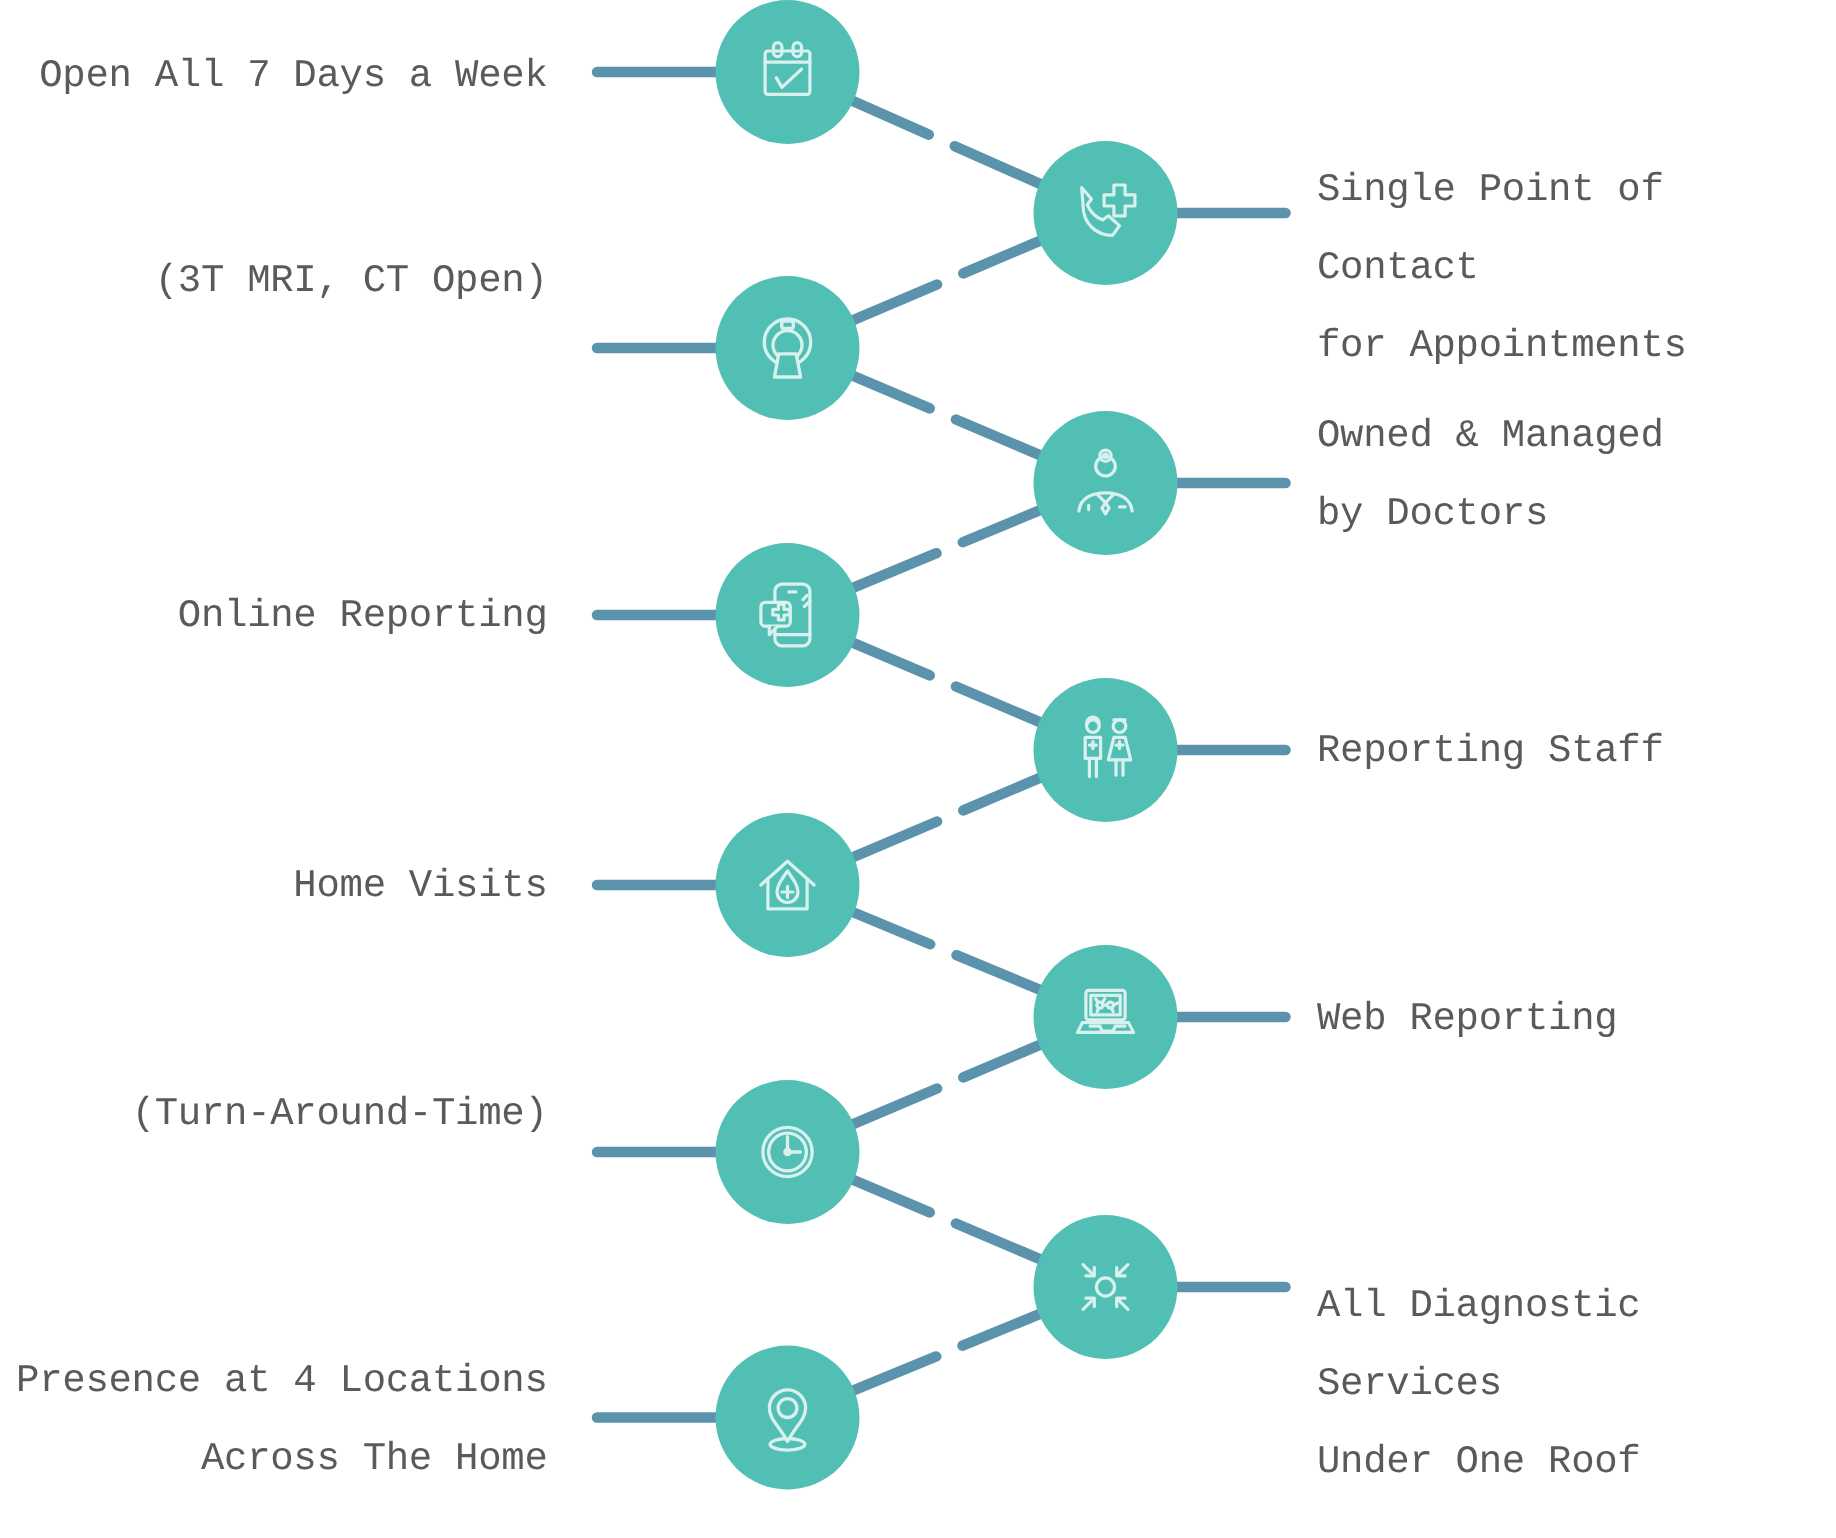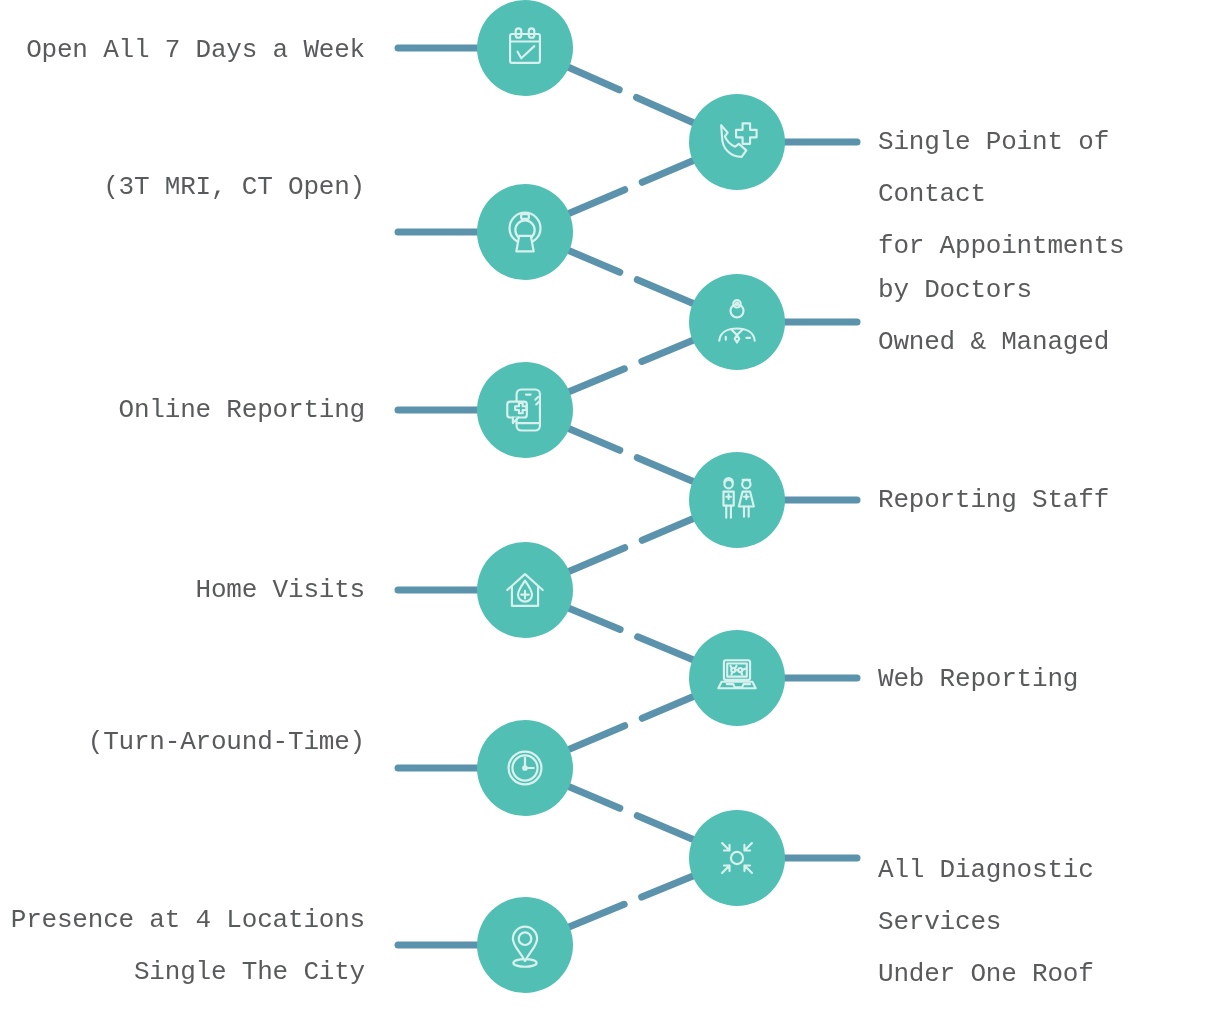--- a/index.html
+++ b/index.html
@@ -167,32 +167,32 @@
       <ellipse cx="30" cy="48.5" rx="12" ry="4"></ellipse>
       <path d="M30 11 a12.5 12.5 0 0 1 12.5 12.5 c0 7.5 -6.5 12 -12.5 23 c-6 -11 -12.5 -15.5 -12.5 -23 a12.5 12.5 0 0 1 12.5 -12.5 z" fill="#52bfb4"></path>
       <circle cx="30" cy="23.5" r="6.5"></circle>
     </svg>
   </div>
 
   <div class="label left" style="top:24px">
     <div>Open All 7 Days a Week</div>
   </div>
 
-  <div class="label right" style="top:116px">
+  <div class="label right" style="top:100px">
     <div>Single Point of Contact</div>
     <div>for Appointments</div>
   </div>
 
   <div class="label left" style="top:161px">
     <div>(3T MRI, CT Open)</div>
   </div>
 
   <div class="label right" style="top:264px">
+    <div>Owned &amp; Managed</div>
     <div>by Doctors</div>
-    <div>Owned &amp; Managed</div>
   </div>
 
   <div class="label left" style="top:384px">
     <div>Online Reporting</div>
   </div>
 
   <div class="label right" style="top:474px">
     <div>Reporting Staff</div>
   </div>
 
@@ -208,16 +208,16 @@
     <div>(Turn-Around-Time)</div>
   </div>
 
   <div class="label right" style="top:844px">
     <div>All Diagnostic Services</div>
     <div>Under One Roof</div>
   </div>
 
   <div class="label left" style="top:894px">
     <div>Presence at 4 Locations</div>
-    <div>Single The City</div>
+    <div>Across The Home</div>
   </div>
 
 </div>
 
 </body></html>

